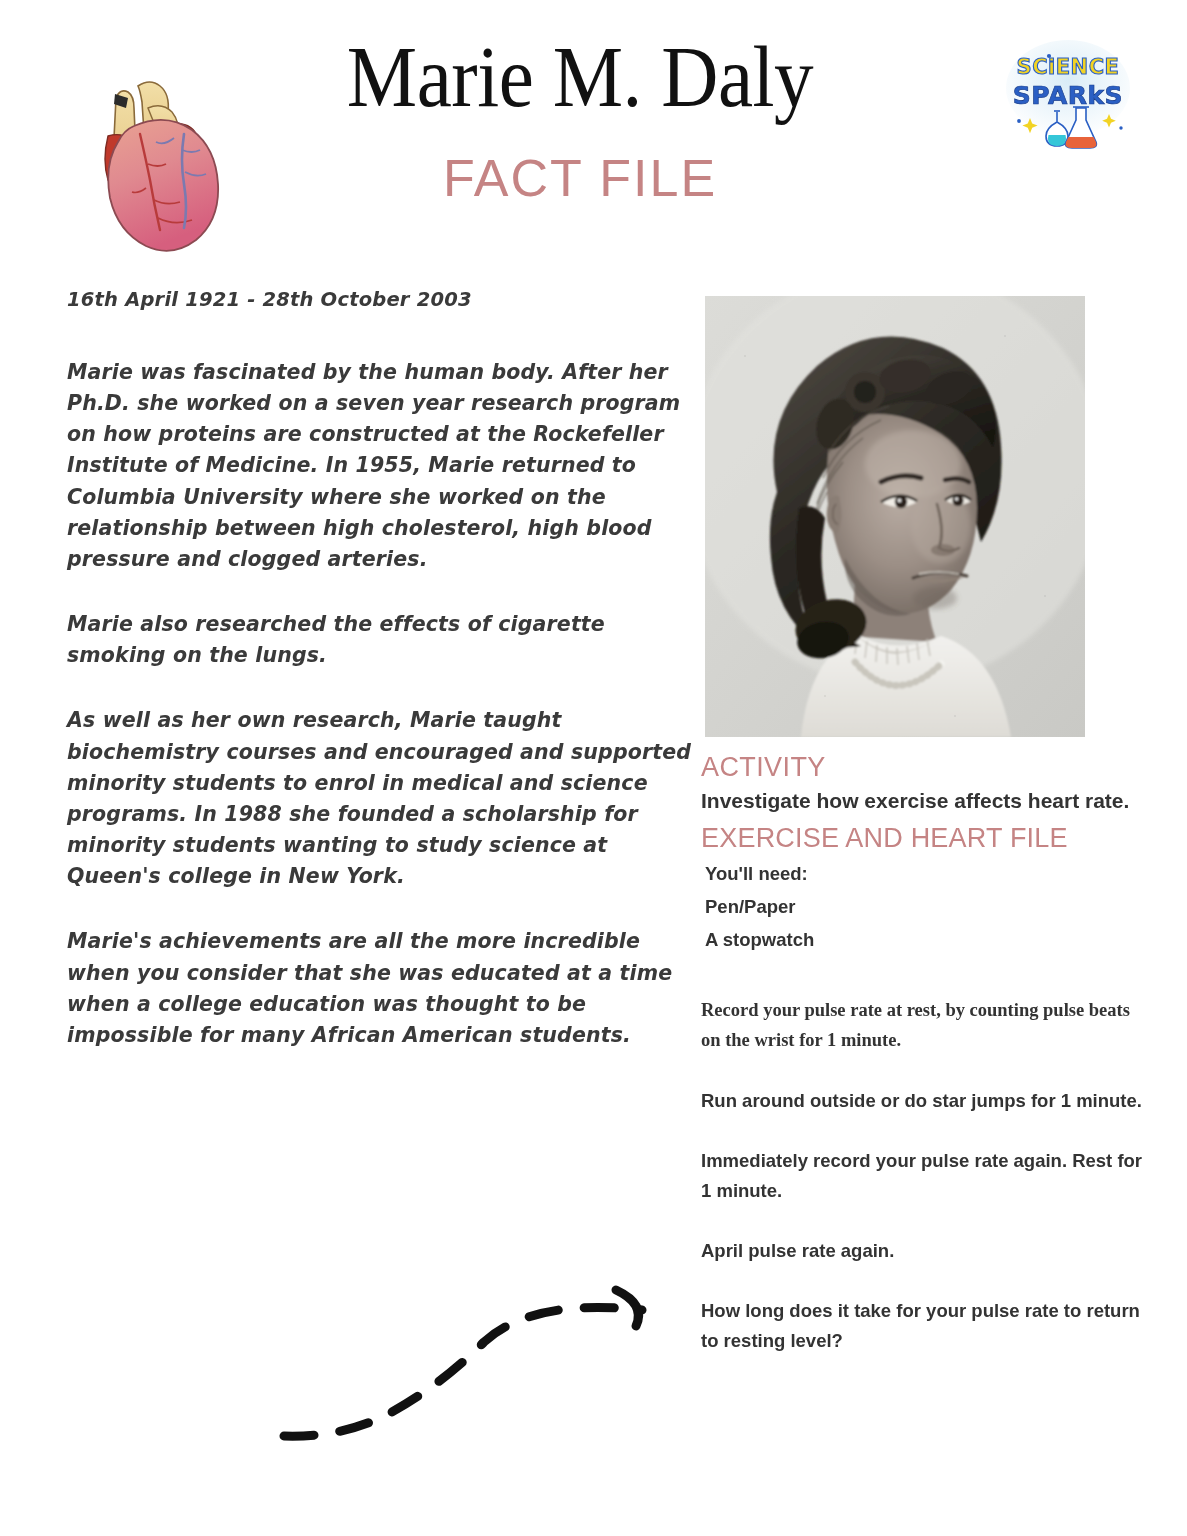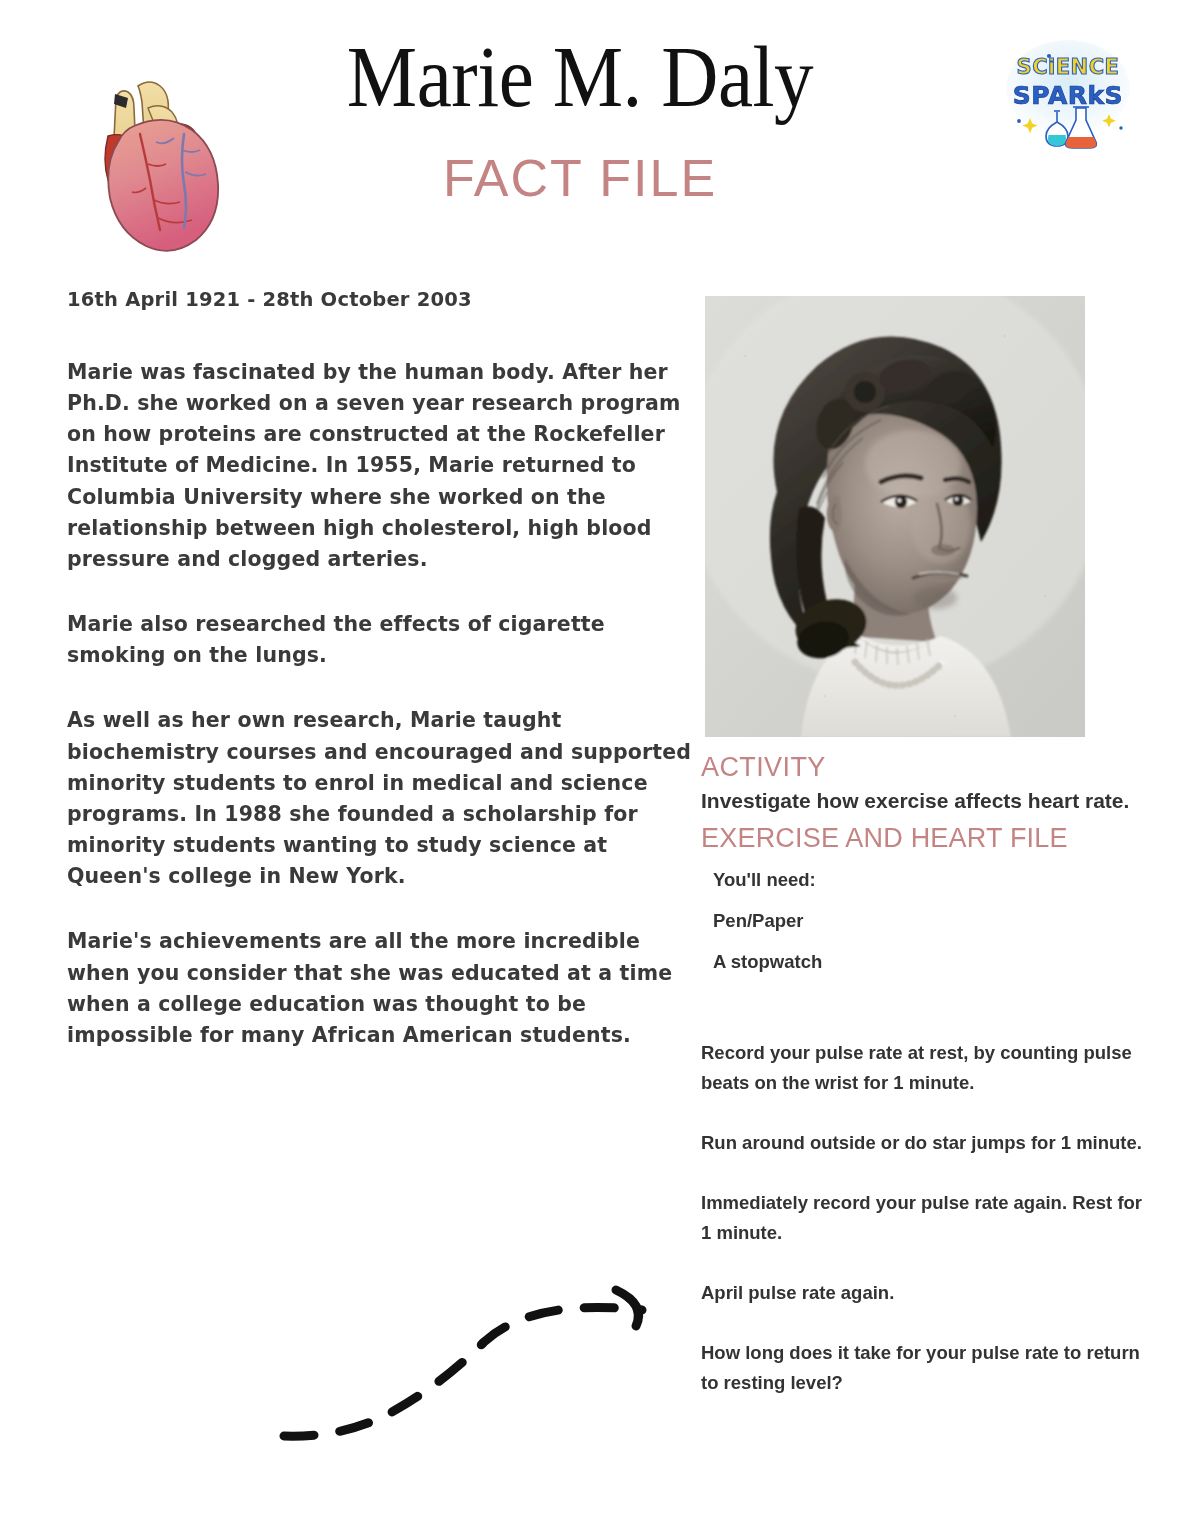--- a/index.html
+++ b/index.html
@@ -55,20 +55,21 @@
     position: absolute;
     left: 1002px; top: 36px;
     width: 132px; height: 118px;
   }
 
   
   .left-col {
     position: absolute;
     left: 67px; top: 288px;
     width: 620px;
+    font-style: italic;
   }
   .dates {
     font-family: "DejaVu Sans", sans-serif;
     font-weight: bold;
     font-size: 19.5px;
     color: #3a3a3a;
     letter-spacing: 0.2px;
     margin-bottom: 46px;
   }
   .bio-p {
@@ -117,30 +118,30 @@
     color: #c58484;
     letter-spacing: 0.2px;
     font-weight: 400;
     margin: 4px 0 6px 0;
   }
   .need-line {
     font-size: 18.5px;
     font-weight: bold;
     color: #333333;
     line-height: 1.55;
-    margin: 12px;
+    margin: 4px;
   }
   .step {
     font-size: 18.5px;
     font-weight: bold;
     color: #333333;
     line-height: 1.62;
     margin: 30px 0 0 0;
   }
-  .step.first { margin-top: 62px; }
+  .step.first { margin-top: 42px; font-family: Liberation Serif, serif; }
 
   
   .arrow-wrap {
     position: absolute;
     left: 274px; top: 1276px;
     width: 400px; height: 180px;
   }
 </style>
 </head>
 <body>

